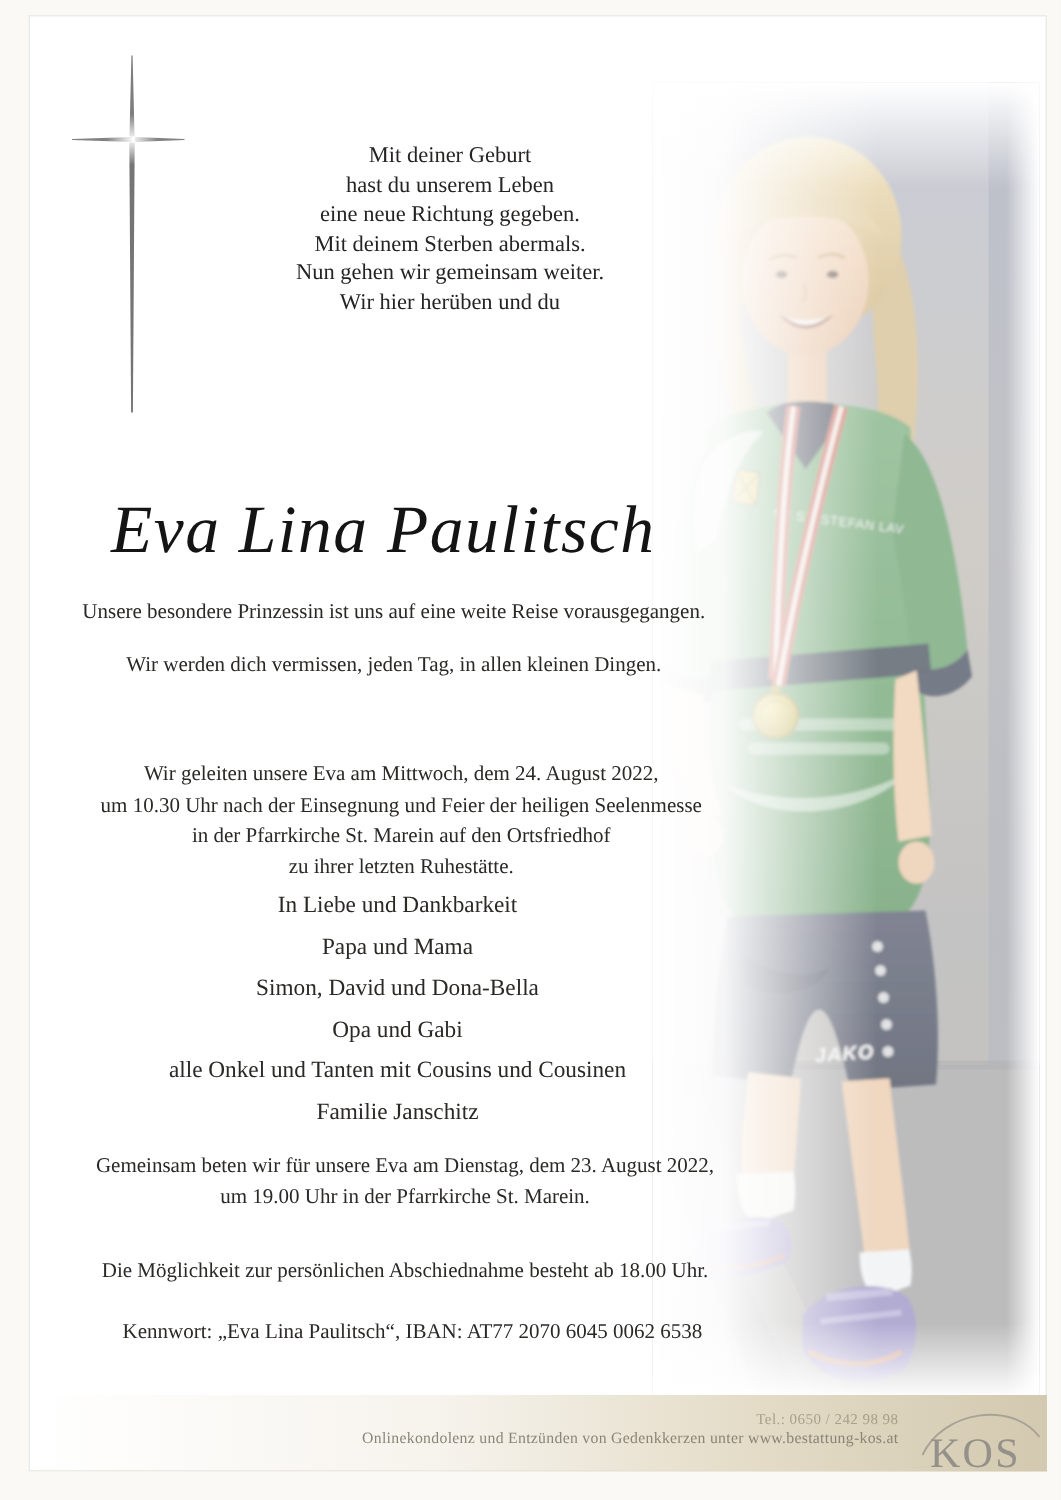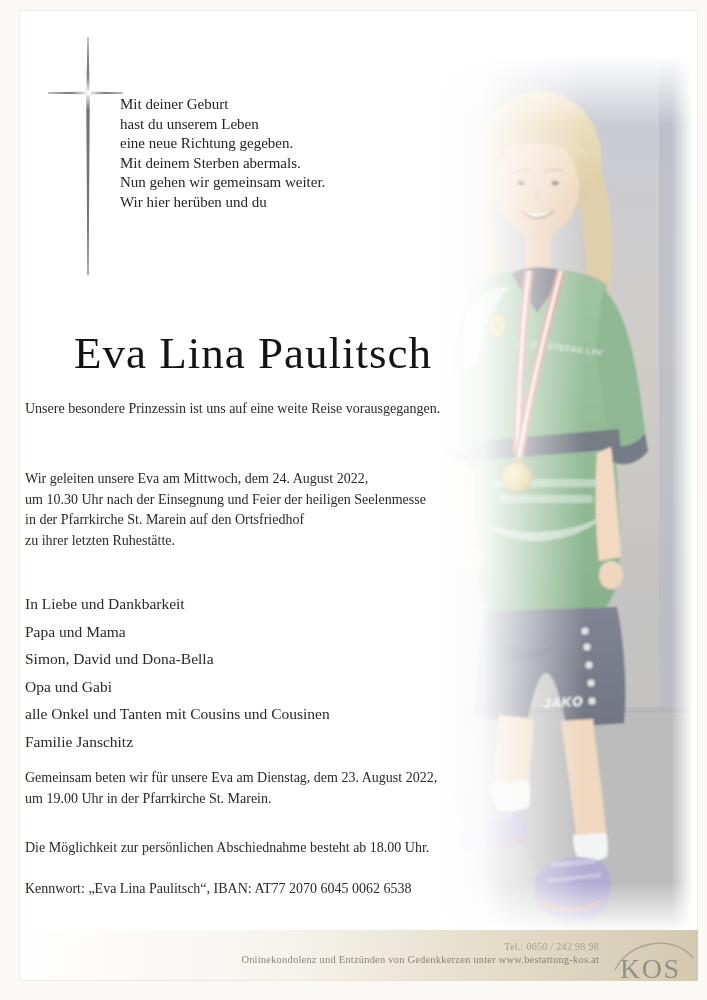--- a/index.html
+++ b/index.html
@@ -21,26 +21,26 @@
   .ph-wash{position:absolute;inset:0;background:rgba(255,255,255,0.30);}
   .fade-left{position:absolute;left:0;top:0;bottom:0;width:150px;
     background:linear-gradient(to right,#fff 0%,rgba(255,255,255,0.92) 32%,rgba(255,255,255,0) 100%);}
   .fade-top{position:absolute;left:0;right:0;top:0;height:70px;
     background:linear-gradient(to bottom,#fff 0%,rgba(255,255,255,0) 100%);}
   .fade-bottom{position:absolute;left:0;right:0;bottom:0;height:48px;
     background:linear-gradient(to top,rgba(255,255,255,0.95) 0%,rgba(255,255,255,0) 100%);}
   .fade-right{position:absolute;right:0;top:0;bottom:0;width:22px;
     background:linear-gradient(to left,#fff 0%,rgba(255,255,255,0) 100%);}
   
-  .tblock{position:absolute;z-index:4;text-align:left;}
+  .tblock{position:absolute;z-index:4;text-align:center;}
   .poem{left:120px;top:95px;width:360px;font-size:15px;line-height:19.5px;color:#262423;}
-  .name{left:74px;top:327px;width:480px;text-align:left;font-size:45px;letter-spacing:1px;color:#141414;z-index:4;position:absolute;}
+  .name{left:74px;top:327px;width:480px;text-align:left;font-size:45px;letter-spacing:1px;color:#141414;z-index:4;position:absolute;font-style:italic;}
   .intro1{left:25px;top:401px;width:475px;font-size:14px;}
   .intro2{left:25px;top:436px;width:475px;font-size:14px;}
-  .funeral{left:25px;top:469px;width:485px;font-size:14px;line-height:20.5px;}
+  .funeral{left:25px;top:507px;width:485px;font-size:14px;line-height:20.5px;}
   .family{left:25px;top:590px;width:480px;font-size:15.5px;line-height:27.5px;}
   .prayer{left:25px;top:768px;width:490px;font-size:14px;line-height:20.5px;}
   .farewell{left:25px;top:814px;width:490px;font-size:14px;margin-top:26px;}
   .donation{left:25px;top:878px;width:500px;font-size:14px;line-height:21px;}
   
   .footer-bar{
     position:absolute;left:20px;top:930px;width:678px;height:51px;z-index:2;
     background:linear-gradient(to right,rgba(255,255,255,0) 0%,rgba(236,229,215,0.45) 40%,#e3dbc6 72%,#d3c9b0 100%);
   }
   .footer-text{position:absolute;right:108px;top:941px;z-index:5;text-align:right;}
@@ -193,20 +193,21 @@
     <div>hast du unserem Leben</div>
     <div>eine neue Richtung gegeben.</div>
     <div>Mit deinem Sterben abermals.</div>
     <div>Nun gehen wir gemeinsam weiter.</div>
     <div>Wir hier herüben und du</div>
   </div>
 
   <div class="name">Eva Lina Paulitsch</div>
 
   <div class="tblock intro1">Unsere besondere Prinzessin ist uns auf eine weite Reise vorausgegangen.</div>
+  <div class="tblock intro2">Wir werden dich vermissen, jeden Tag, in allen kleinen Dingen.</div>
 
   <div class="tblock funeral">
     <div>Wir geleiten unsere Eva am Mittwoch, dem 24. August 2022,</div>
     <div>um 10.30 Uhr nach der Einsegnung und Feier der heiligen Seelenmesse</div>
     <div>in der Pfarrkirche St. Marein auf den Ortsfriedhof</div>
     <div>zu ihrer letzten Ruhestätte.</div>
   </div>
 
   <div class="tblock family">
     <div>In Liebe und Dankbarkeit</div>

